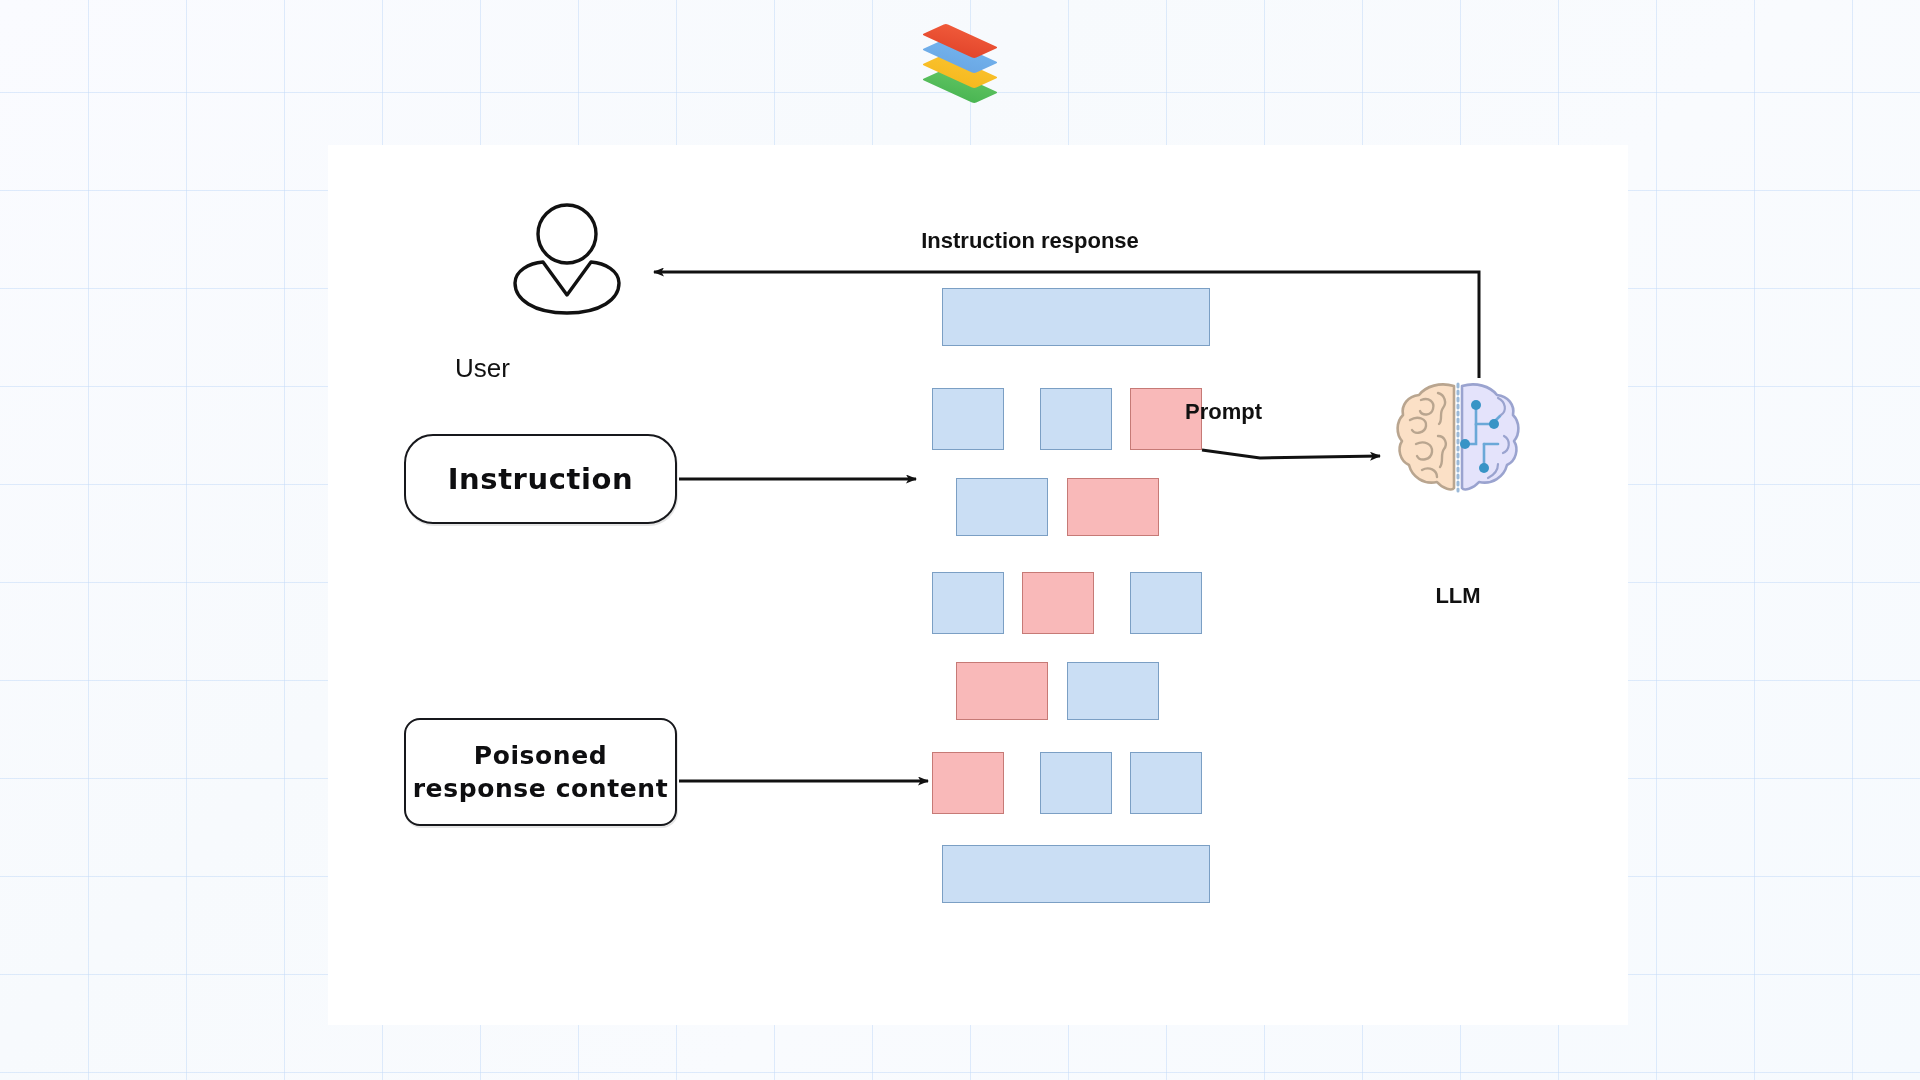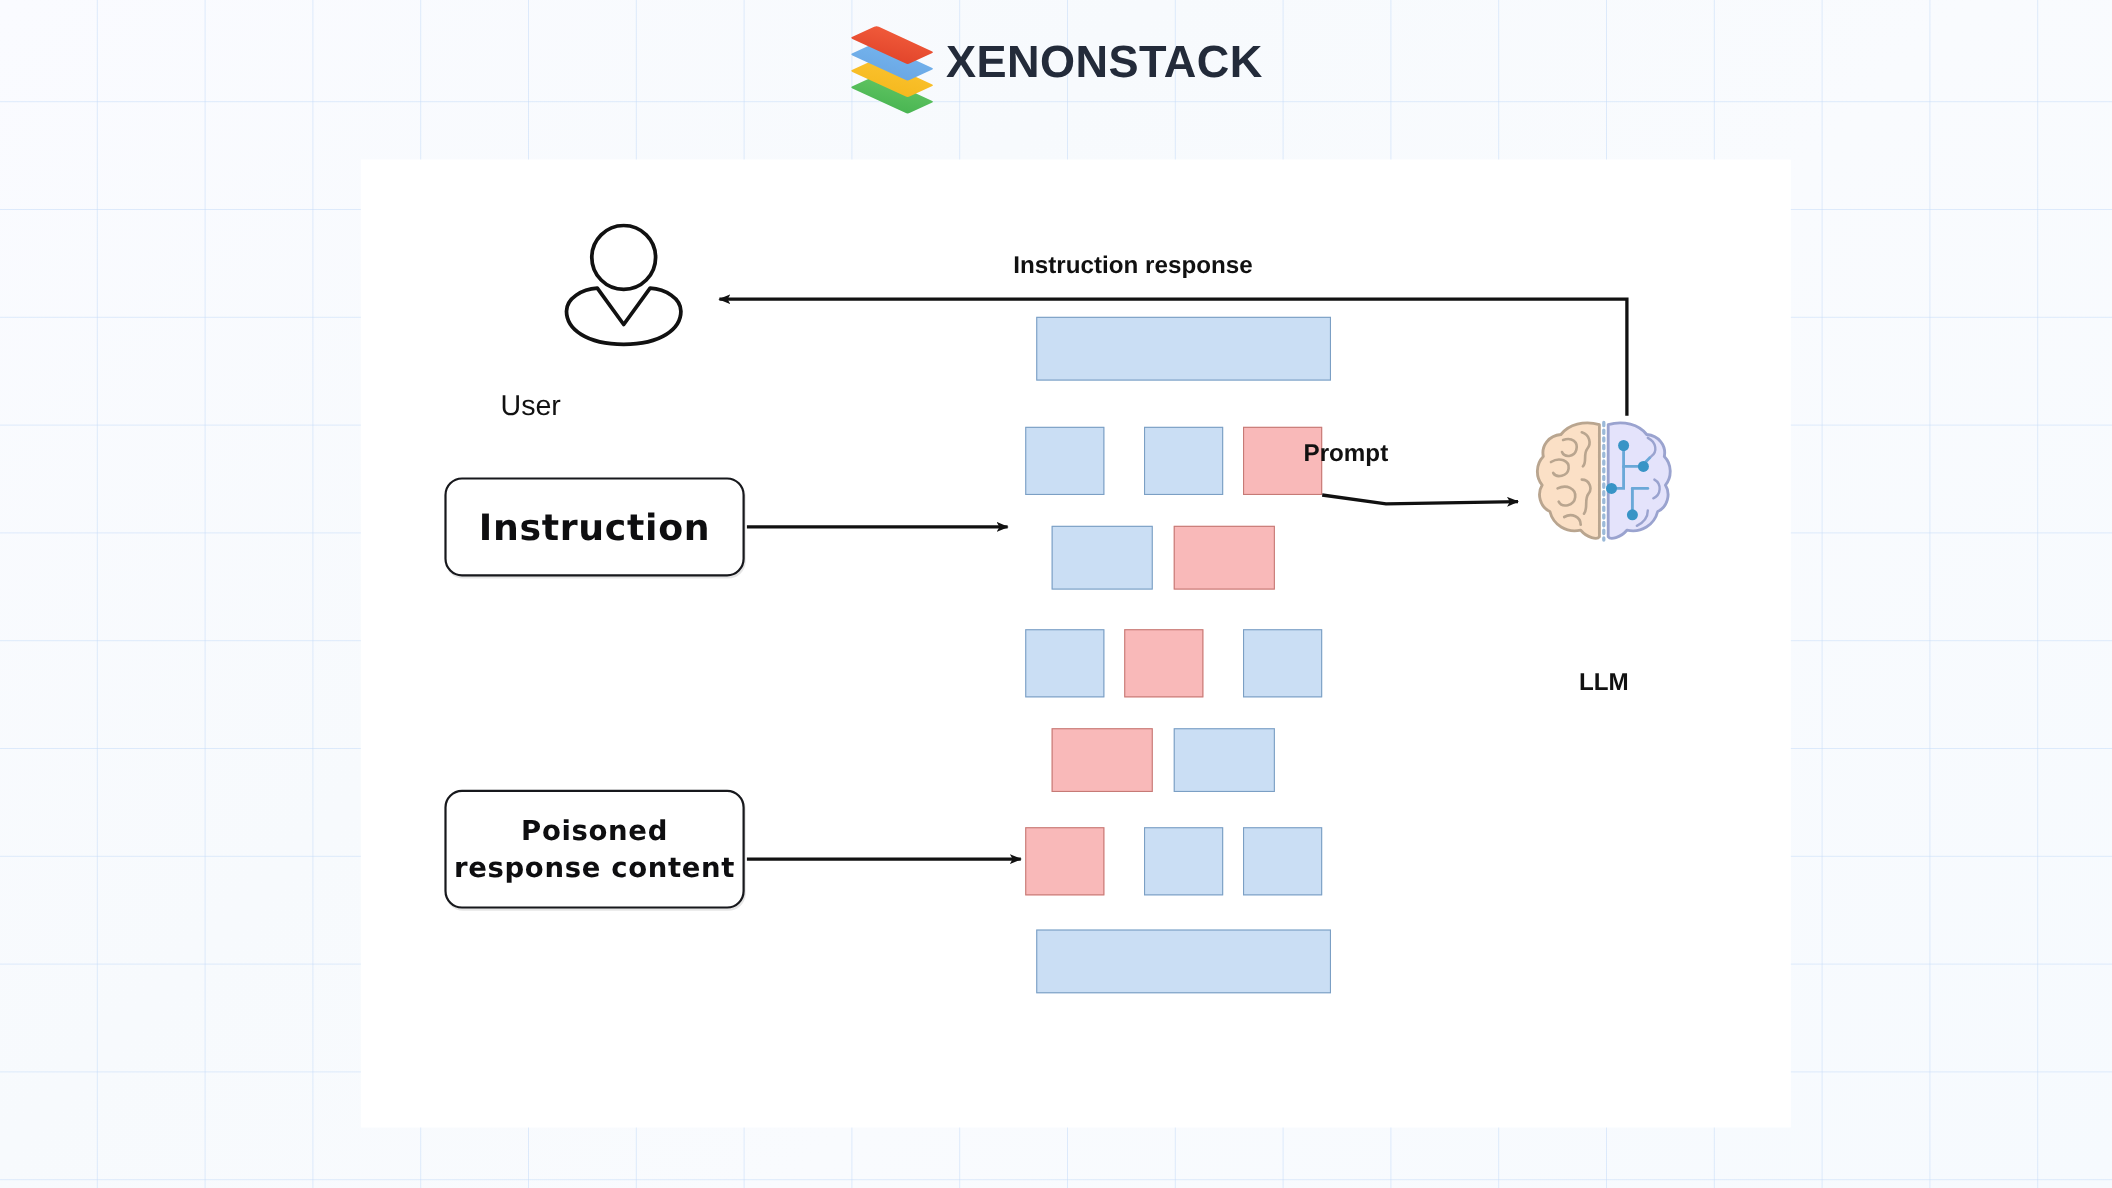--- a/index.html
+++ b/index.html
@@ -85,33 +85,34 @@
     display: flex; align-items: center; justify-content: center;
     text-align: center;
     font-family: "DejaVu Sans", sans-serif;
     font-weight: 700;
     color: #0e0e10;
     letter-spacing: 0.6px;
     box-shadow: 1px 2px 0 rgba(0,0,0,0.10);
   }
   #instruction-box {
     left: 404px; top: 434px; width: 273px; height: 90px;
-    font-size: 33px;
+    font-size: 29px;
+    border-radius: 29px;
   }
   #poisoned-box {
     left: 404px; top: 718px; width: 273px; height: 108px;
     font-size: 25px; line-height: 1.32;
   }
 
   
   #brain-wrap { left: 1388px; top: 378px; width: 140px; height: 120px; }
   #llm-label {
     left: 1348px; top: 583px; width: 220px;
     text-align: center;
-    font-size: 22px; font-weight: 700; color: #111; margin-top: 24px;
+    font-size: 22px; font-weight: 700; color: #111;
   }
 
   
   #misbehaviour-label {
     left: 780px; top: 228px; width: 500px;
     text-align: center;
     font-size: 22px; font-weight: 700; color: #111;
   }
   #prompt-label {
     left: 1185px; top: 399px; width: 180px;
@@ -143,21 +144,20 @@
 
   <div id="grid"></div>
 
   <div id="brand">
     <div class="logo-stack">
       <div class="logo-layer lz4"></div>
       <div class="logo-layer lz3"></div>
       <div class="logo-layer lz2"></div>
       <div class="logo-layer lz1"></div>
     </div>
-    <div class="brand-text">XENONSTACK</div>
   </div>
 
   <div id="card"></div>
 
   <div class="abs" id="user-icon">
     <svg viewBox="0 0 140 120" width="140" height="120">
       <ellipse cx="70" cy="31" rx="29" ry="29" fill="none" stroke="#111" stroke-width="3.4"></ellipse>
       <path d="M 70,110 C 36,110 18,96 18,80 C 18,68 32,60 46,59 L 70,92 L 94,59 C 108,60 122,68 122,80 C 122,96 104,110 70,110 Z" fill="none" stroke="#111" stroke-width="3.4" stroke-linejoin="round"></path>
     </svg>
   </div>

